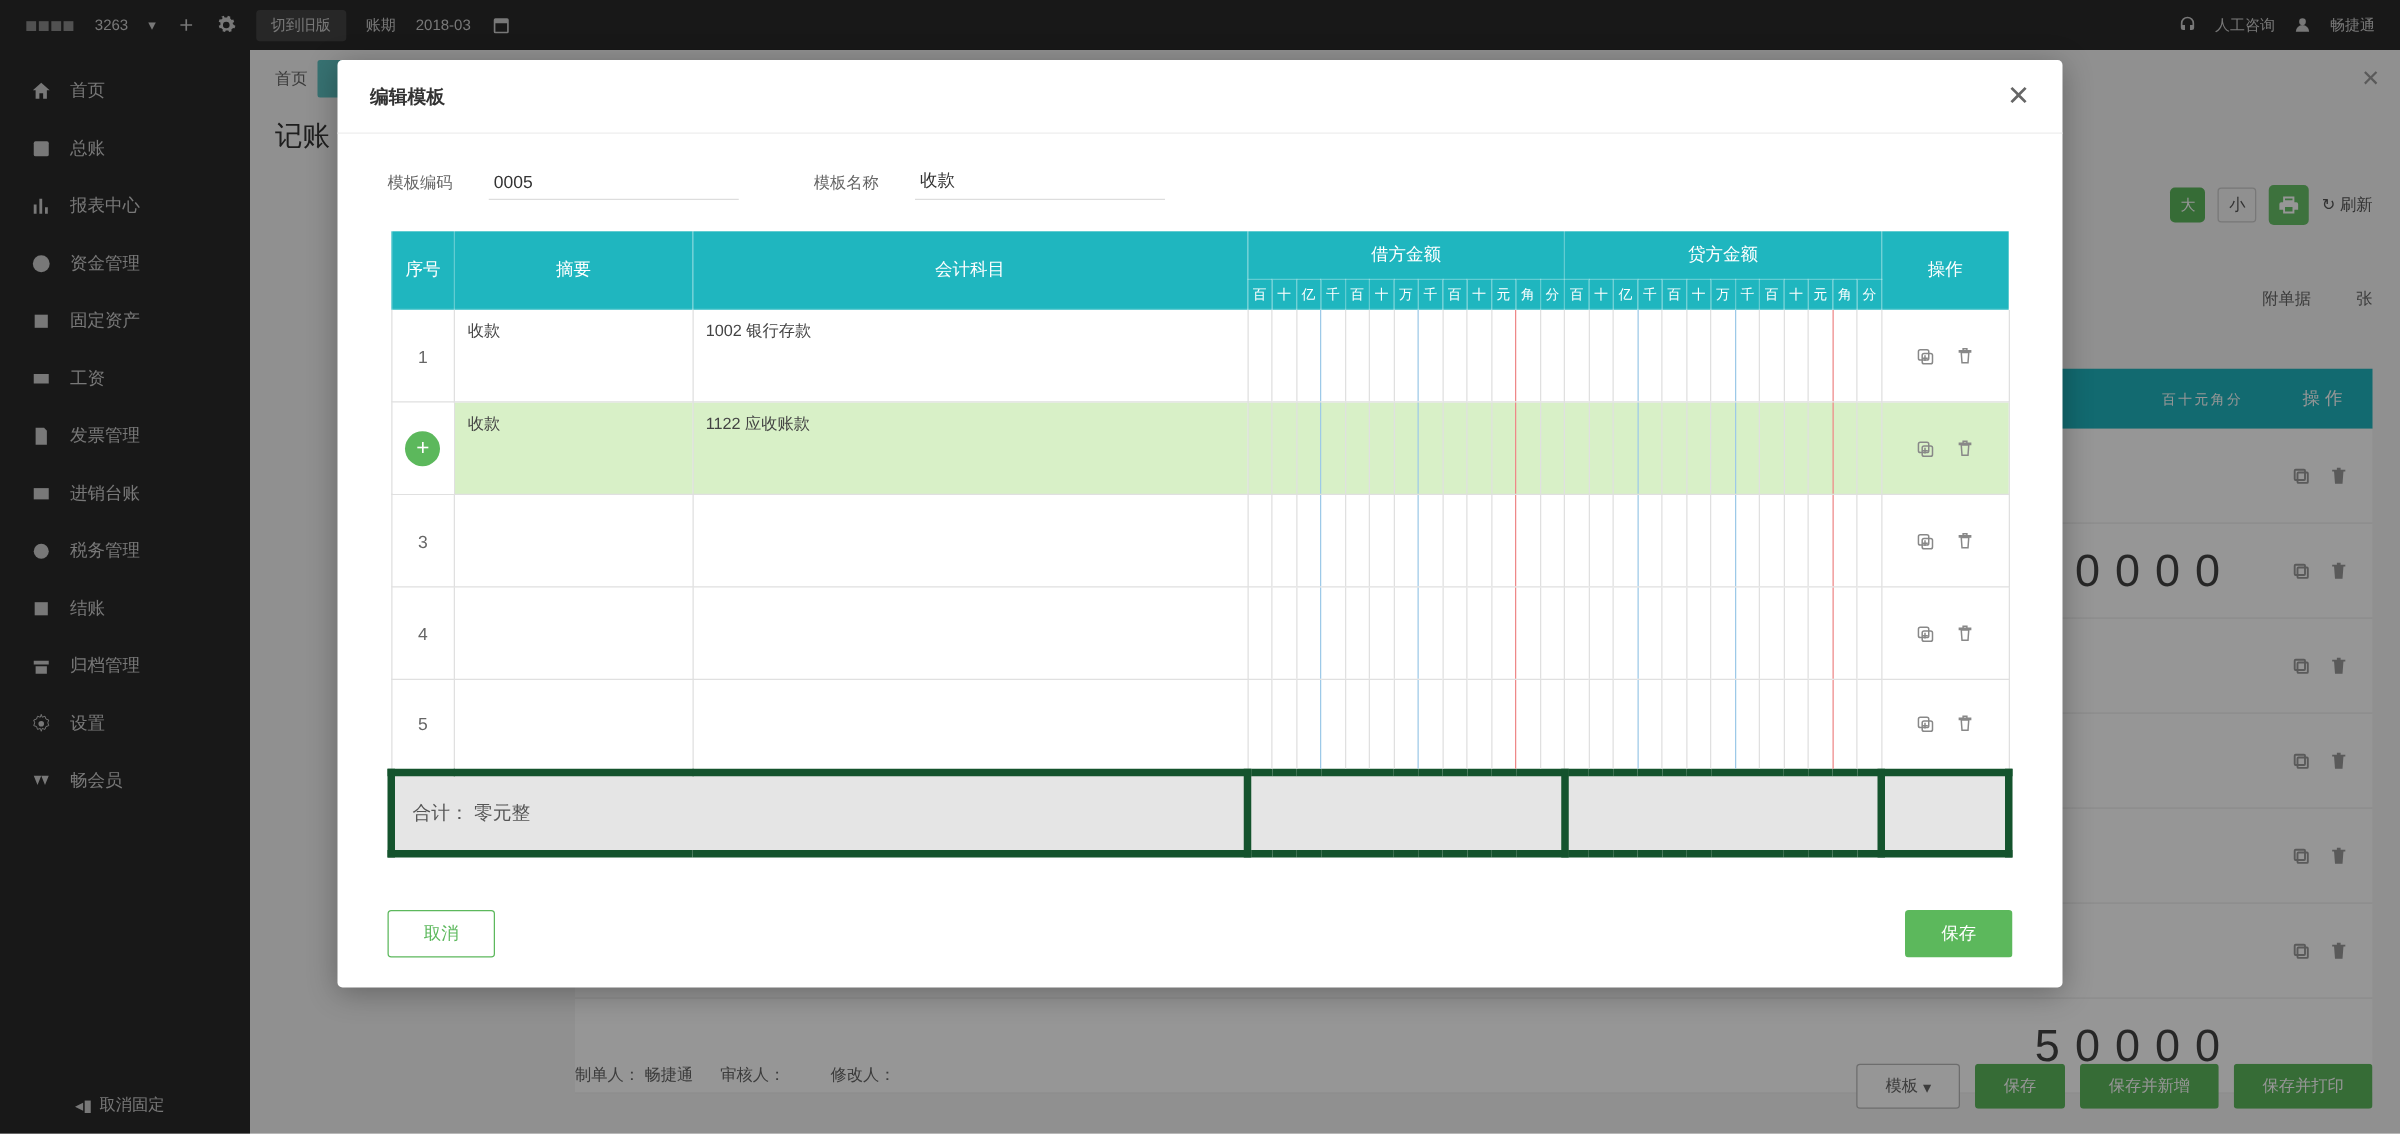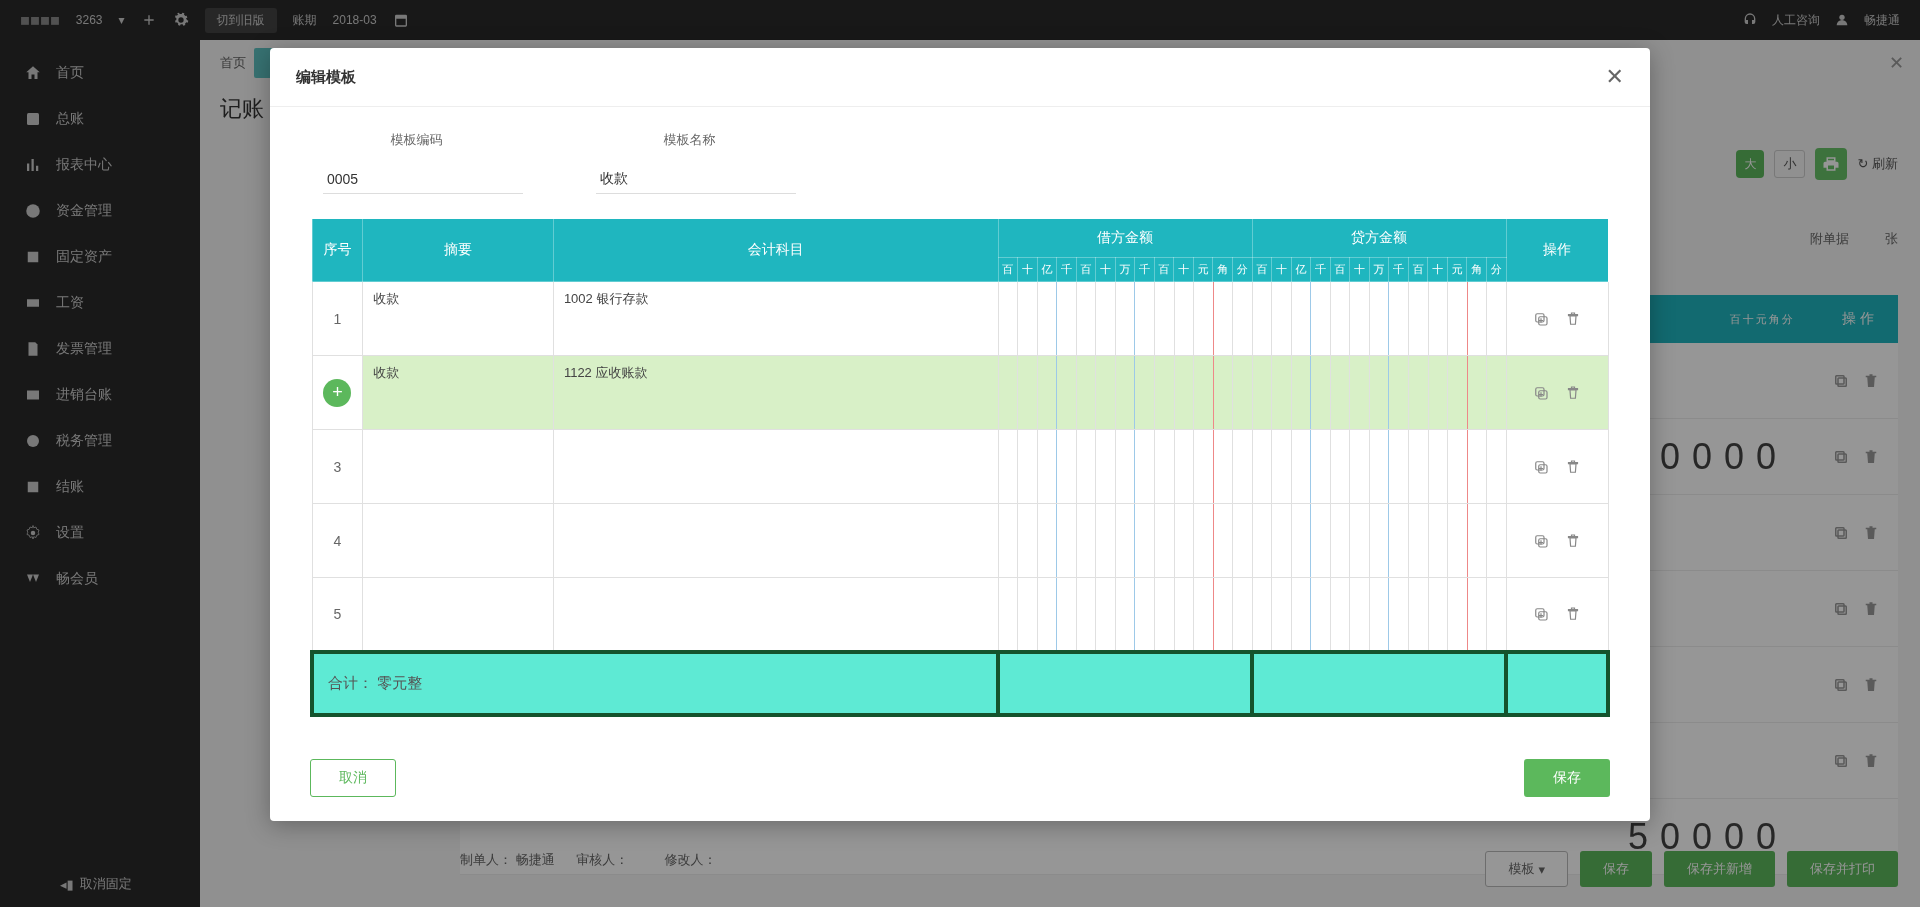--- a/index.html
+++ b/index.html
@@ -42,21 +42,21 @@
 .bg-topbar svg { width:16px; height:16px; fill:#ccc;}
 
 
 .overlay { position: absolute; inset: 0; background: rgba(0,0,0,0.35); display: flex; align-items: flex-start; justify-content: center; padding-top: 48px; }
 .modal { width: 1380px; background: #fff; border-radius: 4px; box-shadow: 0 4px 24px rgba(0,0,0,.3); }
 .modal-header { display: flex; align-items: center; justify-content: space-between; padding: 18px 26px; border-bottom: 1px solid #eee; }
 .modal-title { font-size: 15px; font-weight: 600; color: #333; }
 .modal-close { font-size: 22px; color: #666; cursor: pointer; line-height: 1; }
 .modal-body { padding: 24px 40px; }
 .form-row { display: flex; gap: 60px; margin-bottom: 24px; align-items: center; }
-.form-item { display: flex; align-items: center; gap: 16px; flex-direction: column; }
+.form-item { display: flex; align-items: center; gap: 16px; }
 .form-label { color: #666; font-size: 13px; }
 .form-input { border: none; border-bottom: 1px solid #ddd; padding: 6px 4px; font-size: 14px; color: #333; outline: none; min-width: 200px; margin-left: 13px; }
 
 .tbl { border: 1px solid #ddd; border-collapse: collapse; width: 100%; }
 .tbl-head { background: #1fb6bf; color: #fff; }
 .tbl-head td { border: 1px solid rgba(255,255,255,.3); text-align: center; padding: 10px 4px; font-size: 14px; }
 .tbl-head .sub td { padding: 4px 0; font-size: 11px; width: 18px; }
 .col-seq { width: 48px; }
 .col-summary { width: 180px; }
 .col-subject { width: 420px; }
@@ -69,21 +69,21 @@
 .tbl-body .seq-cell { font-size:14px; color:#666; position:relative;}
 .add-btn { width: 28px; height: 28px; border-radius: 50%; background: #5cb85c; color: #fff; font-size: 18px; display: inline-flex; align-items: center; justify-content: center; cursor: pointer; }
 .amt-cols { display: flex; height: 100%; }
 .amt-cols .c { flex: 1; border-right: 1px solid #e0e0e0; position:relative;}
 .amt-cols .c:last-child { border-right:none;}
 .amt-cols .c.blue { border-right-color:#9dc9e8;}
 .amt-cols .c.red { border-right-color:#e88;}
 .tbl-body td.amt-td { padding:0;}
 .op-cell { display:flex; align-items:center; justify-content:center; gap:14px;}
 .op-cell svg { width:18px; height:18px; fill:#888; cursor:pointer;}
-.tbl-foot td { background: #5eead4; padding: 20px 14px; border:4px solid #14532d; text-align:left; font-size:15px; color:#555;}
+.tbl-foot td { background: #e5e5e5; padding: 20px 14px; border:6px solid #14532d; text-align:left; font-size:15px; color:#555;}
 .tbl-foot td.amt-td { padding:0;}
 .modal-footer { display:flex; justify-content:space-between; gap:14px; padding:18px 40px 24px;}
 .btn { padding: 9px 28px; border-radius: 3px; font-size: 14px; cursor: pointer; border: 1px solid transparent; }
 .btn.outline { border-color: #5cb85c; color: #5cb85c; background: #fff; }
 .btn.primary { background: #5cb85c; color: #fff; }
 
 .dim { filter: brightness(.9); }
 </style>
 </head>
 <body>
@@ -173,20 +173,26 @@
           <svg viewBox="0 0 24 24">
             <circle cx="12" cy="12" r="8"></circle>
           </svg>
           <span>税务管理</span>
         </div>
       <div class="bg-sidebar-item">
           <svg viewBox="0 0 24 24">
             <rect x="5" y="5" width="14" height="14"></rect>
           </svg>
           <span>结账</span>
+        </div>
+      <div class="bg-sidebar-item">
+          <svg viewBox="0 0 24 24">
+            <path d="M4 6h16v4H4zm2 6h12v8H6z"></path>
+          </svg>
+          <span>归档管理</span>
         </div>
       <div class="bg-sidebar-item">
           <svg viewBox="0 0 24 24">
             <circle cx="12" cy="12" r="3"></circle>
             <path d="M12 2l1 3 3-1 1 3 3 1-1 3 1 3-3 1-1 3-3-1-1 3-1-3-3 1-1-3-3-1 1-3-1-3 3-1 1-3 3 1z" fill="none" stroke="#ccc"></path>
           </svg>
           <span>设置</span>
         </div>
       <div class="bg-sidebar-item">
           <svg viewBox="0 0 24 24">

